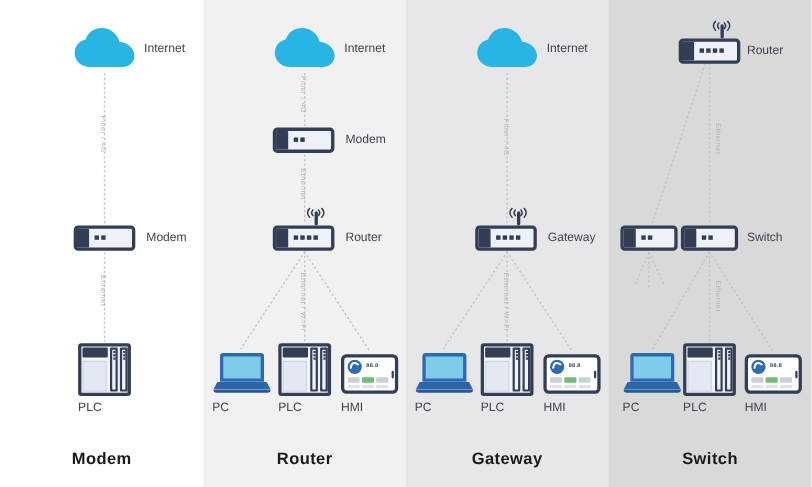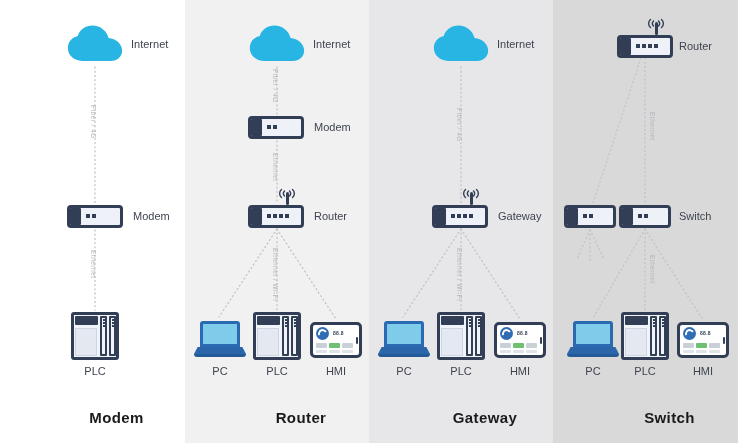--- a/index.html
+++ b/index.html
@@ -1,26 +1,26 @@
 <!DOCTYPE html>
 <html><head>
 <meta charset="utf-8">
 <style>
   html,body{margin:0;padding:0;}
   body{font-family:"Liberation Sans",sans-serif;background:#ffffff;}
   #stage{position:relative;width:738px;height:443px;overflow:hidden;background:#ffffff;}
-  .col{position:absolute;top:0;height:443px;padding-left:48px;}
+  .col{position:absolute;top:0;height:443px;}
   .col1{left:0;width:185px;background:#ffffff;}
   .col2{left:185px;width:184px;background:#f1f1f2;}
   .col3{left:369px;width:184px;background:#e7e7e9;}
   .col4{left:553px;width:185px;background:#d9d9da;}
   .lines{position:absolute;left:0;top:0;}
   .lines line{stroke:#c0c3c8;stroke-width:1.3;stroke-dasharray:1 3.2;stroke-linecap:round;fill:none;}
   .nlabel{position:absolute;font-size:11px;color:#3f4450;white-space:nowrap;}
-  .clabel{position:absolute;font-size:11px;color:#3f4450;text-align:center;}
+  .clabel{position:absolute;font-size:11px;color:#3f4450;}
   .llabel{position:absolute;writing-mode:vertical-rl;font-size:6.5px;letter-spacing:.5px;color:#b2b5bb;white-space:nowrap;}
   .title{position:absolute;left:0;right:0;top:409px;text-align:center;font-size:15px;font-weight:700;color:#1a1a1c;letter-spacing:.4px;}
   
   .device{position:absolute;box-sizing:border-box;width:56px;height:23px;background:#eef2f8;border:3px solid #323e55;border-radius:4px;}
   .device .dblock{position:absolute;left:0px;top:0px;bottom:0px;width:11px;background:#323e55;border-radius:1px;}
   .device .ddots{position:absolute;left:16px;top:6px;display:flex;gap:2px;}
   .device .ddots i{display:block;width:4px;height:4px;background:#323e55;}
   .device.sw{width:52px;}
   
   .antenna{position:absolute;width:20px;height:17px;}

